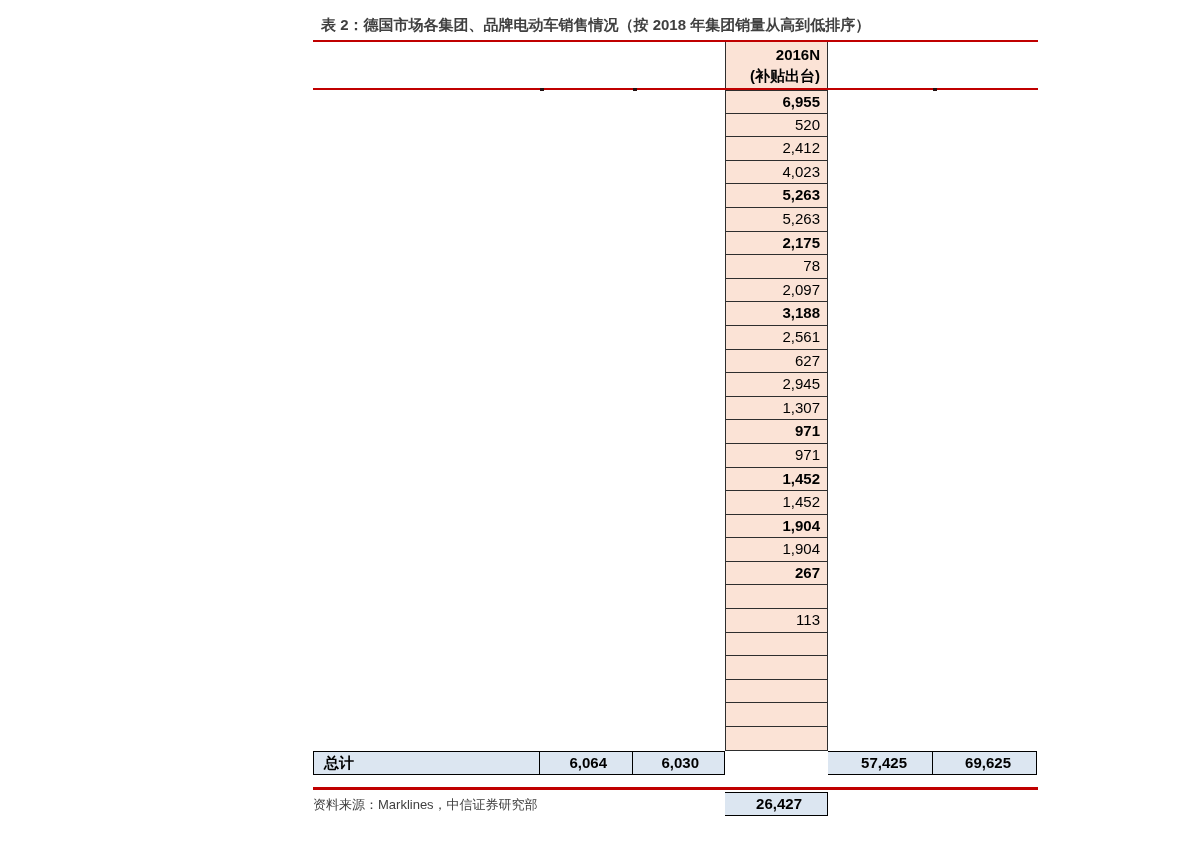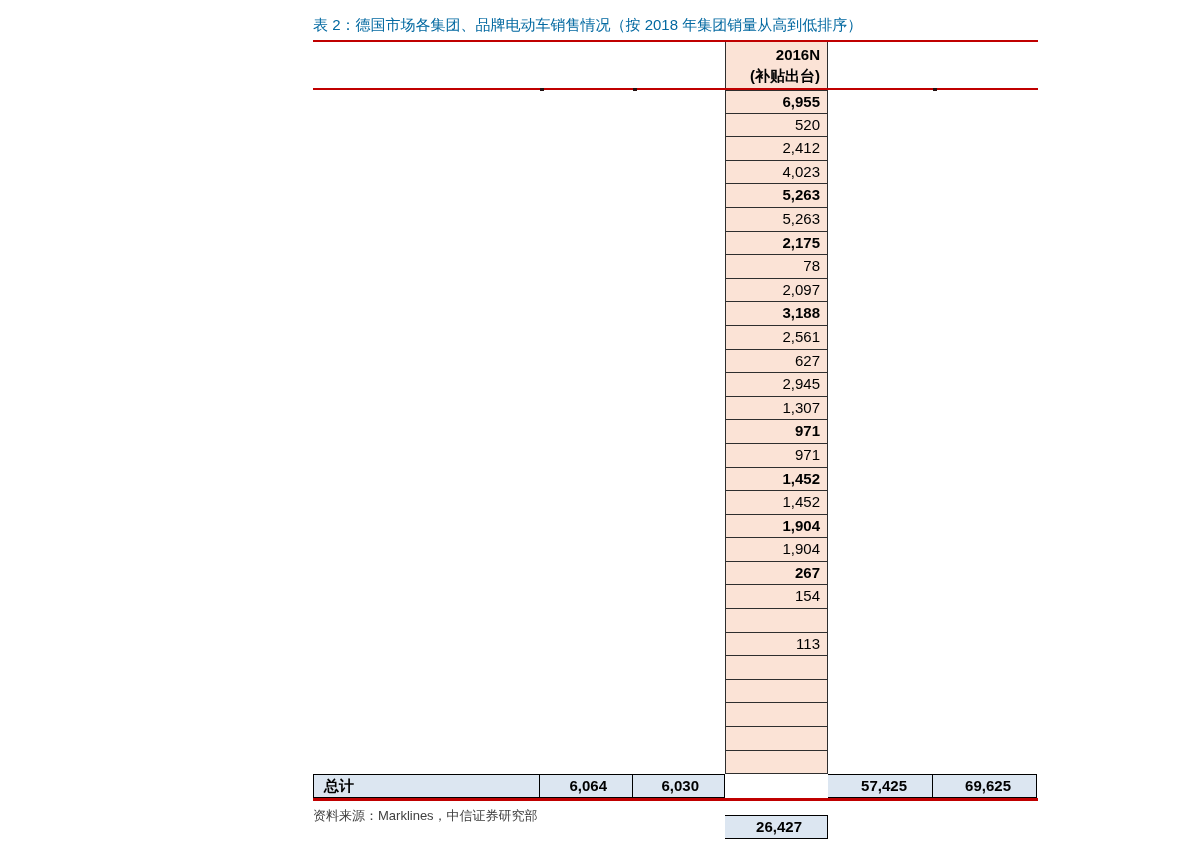--- a/index.html
+++ b/index.html
@@ -11,22 +11,22 @@
   }
   *{box-sizing:border-box;margin:0;padding:0;}
   html,body{background:#ffffff;}
   body{
     width:1191px;height:865px;position:relative;overflow:hidden;
     font-family:"Liberation Sans","DejaVu Sans",sans-serif;
     -webkit-font-smoothing:antialiased;
   }
   .table-block{position:absolute;left:313px;top:10px;width:725px;}
   .title{
-    font-size:15px;font-weight:400;color:#0369a1;
-    line-height:22px;padding-top:4px;height:30px;white-space:nowrap;
+    font-size:15px;font-weight:700;color:#404040;
+    line-height:22px;padding-top:4px;height:30px;white-space:nowrap;margin-left:8px;
   }
   .rule{width:100%;height:2px;background:var(--red);position:relative;}
   .rule-bottom{height:3px;}
   .tick{position:absolute;top:0;width:4px;height:3px;background:#241212;}
   .tick.t1{left:227px;}
   .tick.t2{left:320px;}
   .tick.t3{left:620px;}
   .header-row{position:relative;height:46px;}
   .header-cell{
     position:absolute;left:412px;top:0;height:60px;width:103px;
@@ -43,21 +43,21 @@
     position:absolute;left:412px;top:0;height:100%;width:103px;
     background:var(--peach);
     border-left:1px solid var(--border-dark);
     border-right:1px solid var(--border-dark);
     border-bottom:1px solid var(--border-dark);
     text-align:right;padding-right:7px;
     font-size:15px;color:#000;line-height:22px;
   }
   .drow:first-child .dcell{border-top:1px solid var(--border-dark);}
   .dcell.b{font-weight:700;}
-  .total-row{display:flex;height:24px;width:724px;justify-content:center;}
+  .total-row{display:flex;height:36px;width:724px;justify-content:center;}
   .tcell{
     background:var(--blue);
     border:1px solid var(--border-black);
     font-size:15px;font-weight:700;color:#000;line-height:22px;
     height:24px;
   }
   .tcell + .tcell{border-left:none;}
   .tlabel{width:227px;text-align:left;padding-left:10px;}
   .tnum{text-align:right;padding-right:25px;}
   .tnum.c0{width:93px;}
@@ -150,23 +150,20 @@
       <div class="drow">
         <div class="dcell b">1,904</div>
       </div>
       <div class="drow">
         <div class="dcell">1,904</div>
       </div>
       <div class="drow">
         <div class="dcell b">267</div>
       </div>
       <div class="drow">
-        <div class="dcell">154</div>
-      </div>
-      <div class="drow">
         <div class="dcell"></div>
       </div>
       <div class="drow">
         <div class="dcell">113</div>
       </div>
       <div class="drow">
         <div class="dcell"></div>
       </div>
       <div class="drow">
         <div class="dcell"></div>

